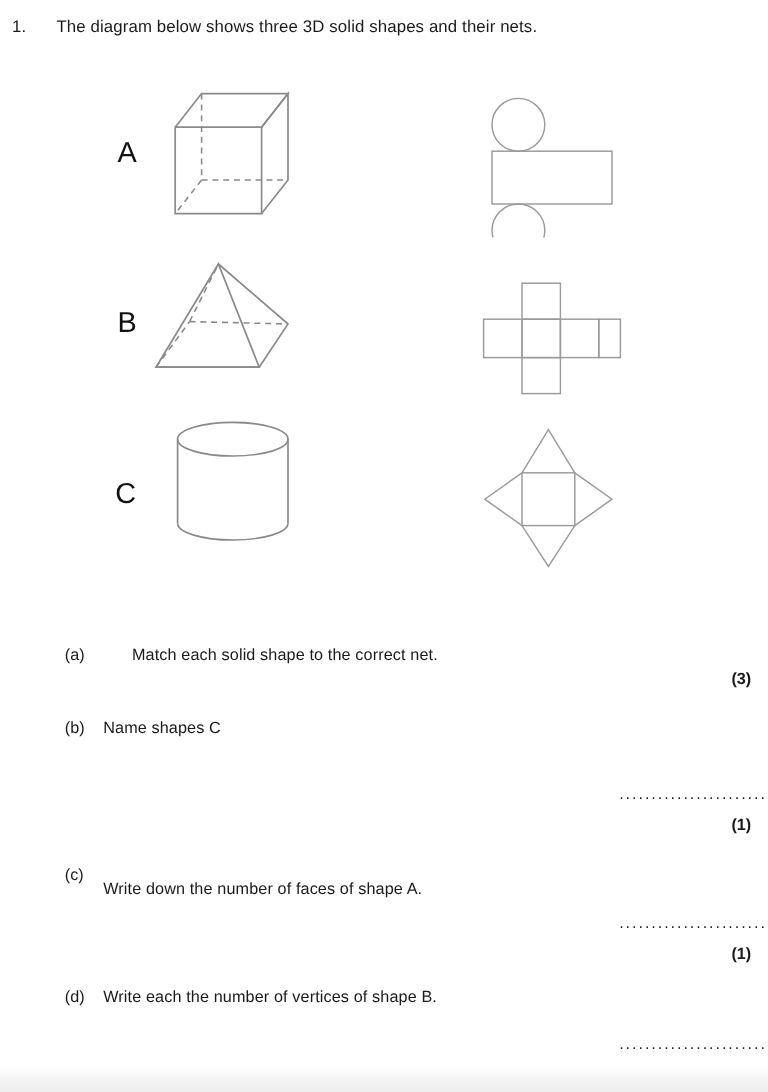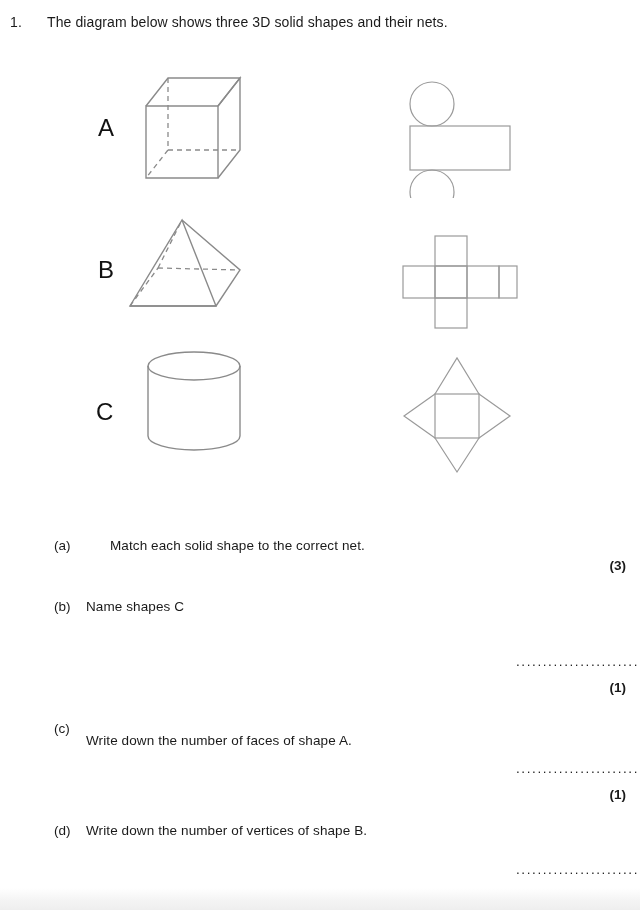--- a/index.html
+++ b/index.html
@@ -120,19 +120,19 @@
   <div class="qpart" style="left:86px;top:599px;">Name shapes C</div>
   <div class="dotline" style="left:516px;top:654px;">.........................</div>
   <div class="marks" style="top:680px;">(1)</div>
 
   <div class="qlabel" style="left:54px;top:721px;">(c)</div>
   <div class="qpart" style="left:86px;top:686px;margin-top:47px;">Write down the number of faces of shape A.</div>
   <div class="dotline" style="left:516px;top:761px;">.........................</div>
   <div class="marks" style="top:787px;">(1)</div>
 
   <div class="qlabel" style="left:54px;top:823px;">(d)</div>
-  <div class="qpart" style="left:86px;top:823px;">Write down the number of vertices of shape B.</div>
+  <div class="qpart" style="left:86px;top:823px;">Write each the number of vertices of shape B.</div>
   <div class="dotline" style="left:516px;top:862px;">.........................</div>
   <div class="marks" style="top:887px;">(1)</div>
 
   <div class="footer-strip"></div>
 
 </div>
 
 </body></html>

